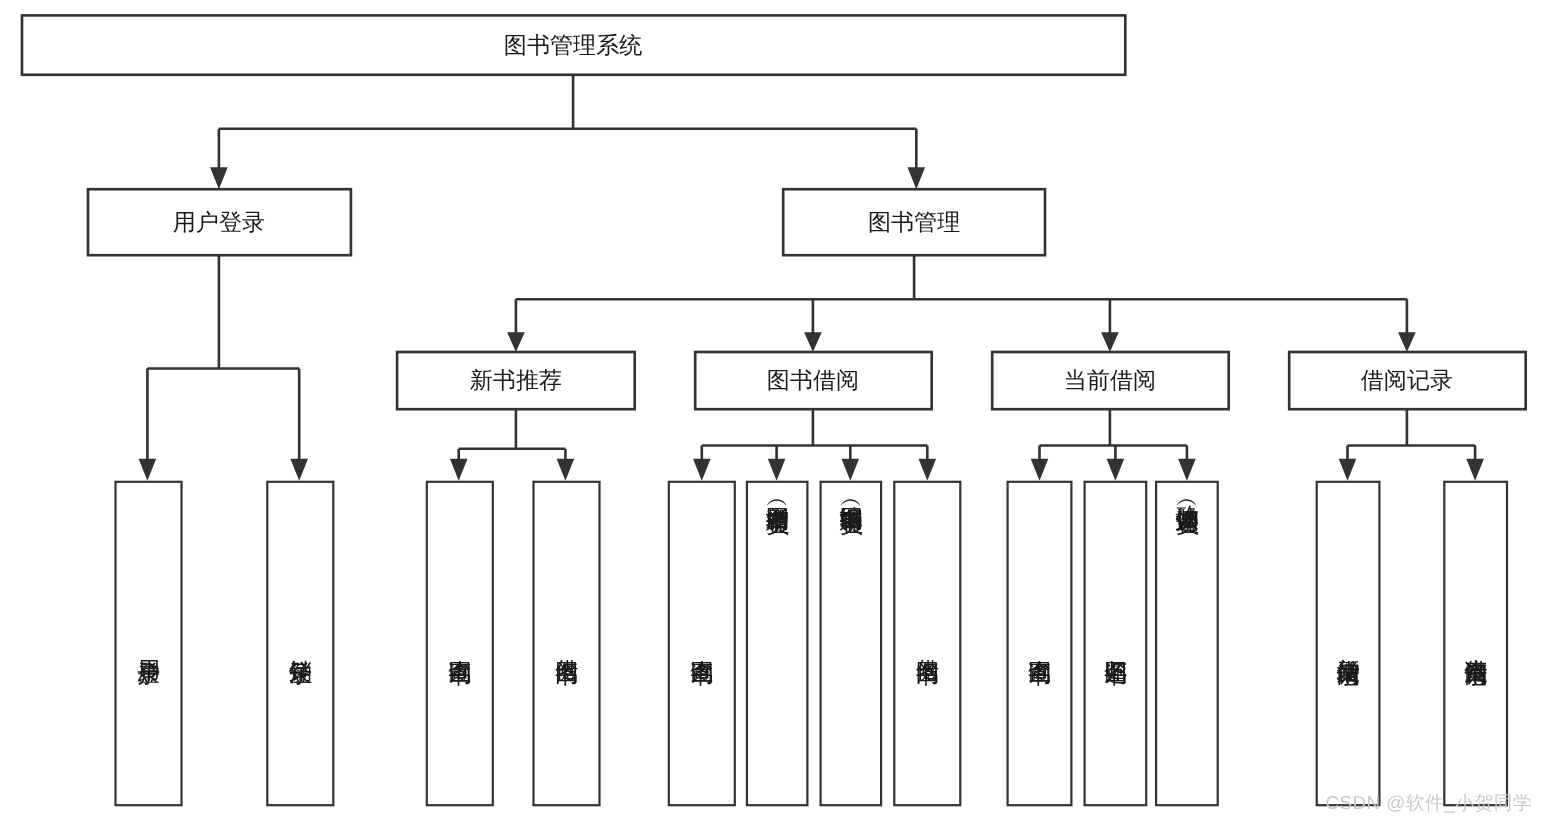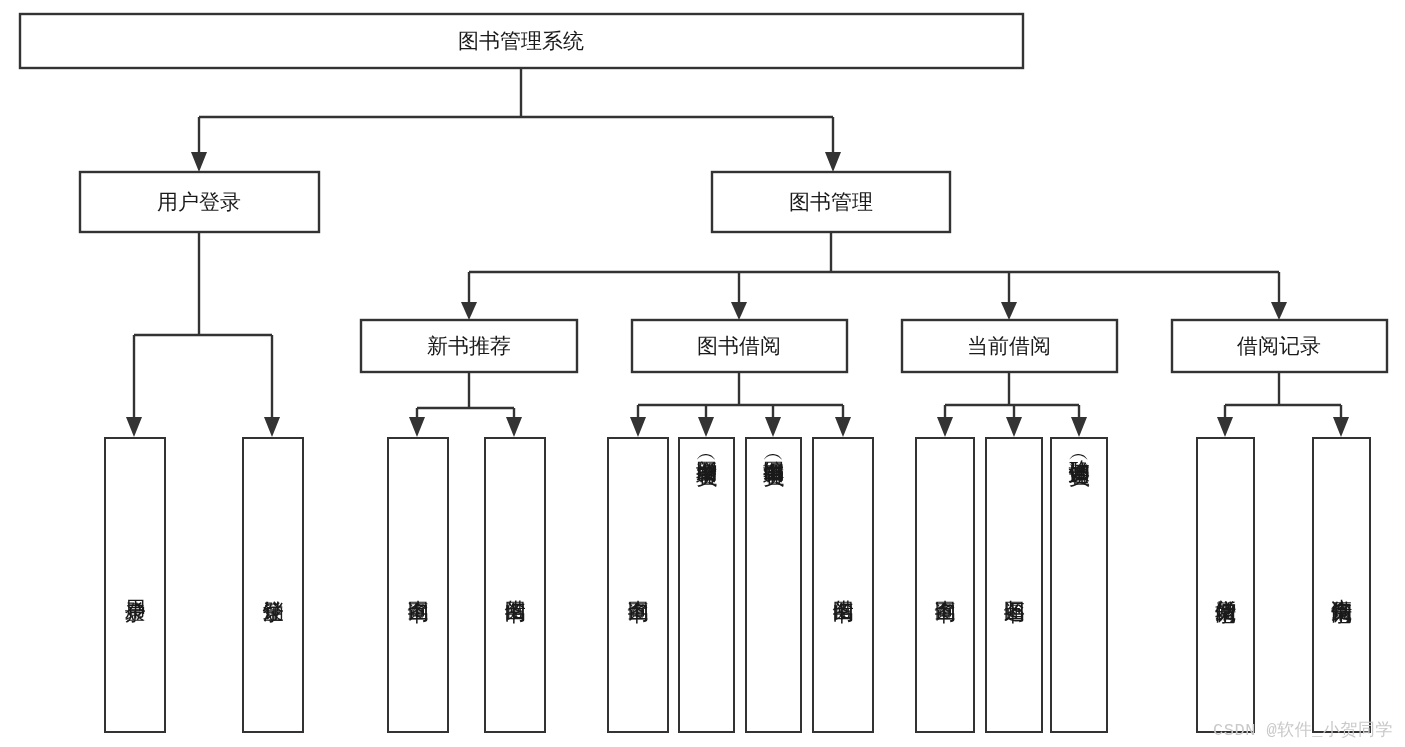--- a/index.html
+++ b/index.html
@@ -45,21 +45,21 @@
     font-family: "DejaVu Sans", "Liberation Sans", sans-serif;
     font-size: 21px;
     fill: #1a1a1a;
     text-anchor: middle;
     dominant-baseline: middle;
   }
   .watermark {
     position: absolute;
     right: 12px;
     bottom: 6px;
-    font-family: Liberation Mono, monospace;
+    font-family: Liberation Sans, sans-serif;
     font-size: 17px;
     color: #c9c9c9;
     letter-spacing: 0.5px;
     white-space: nowrap;
     user-select: none;
   }
   .vbox {
     position: absolute;
     box-sizing: border-box;
     border: 2.4px solid #333333;

